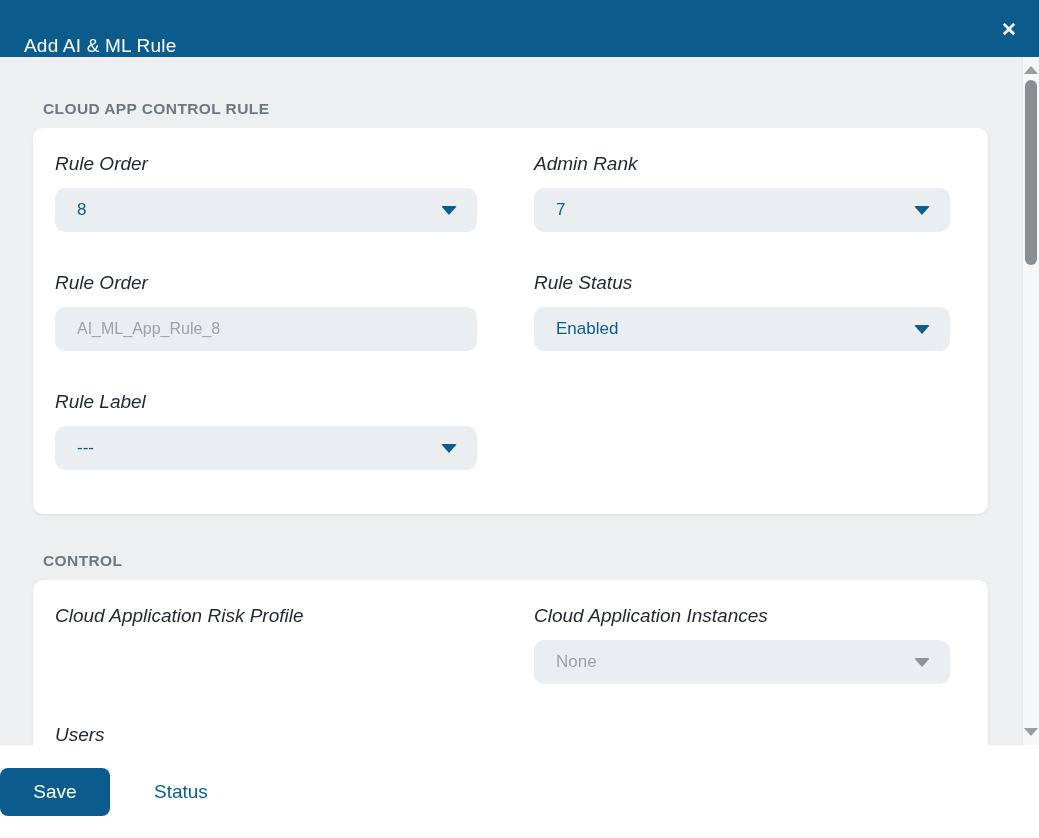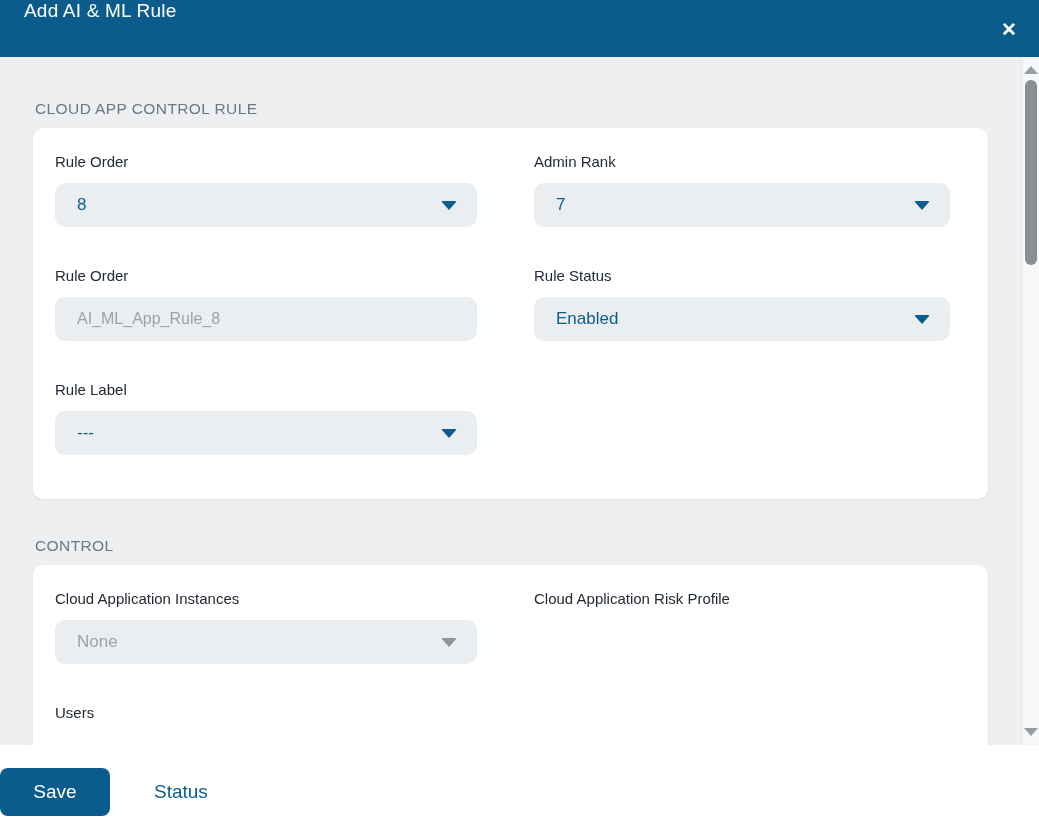--- a/index.html
+++ b/index.html
@@ -1,32 +1,32 @@
 <!DOCTYPE html>
 <html><head>
 <meta charset="utf-8">
 <style>
   * { margin:0; padding:0; box-sizing:border-box; }
   html,body { width:1039px; height:838px; font-family:"Liberation Sans", sans-serif; background:#fff; }
   .modal { width:1039px; height:838px; display:flex; flex-direction:column; overflow:hidden; }
 
   
-  .header { height:57px; flex:0 0 57px; background:#0b5c8c; display:flex; align-items:flex-start; padding:0 24px; position:relative; }
+  .header { height:57px; flex:0 0 57px; background:#0b5c8c; display:flex; align-items:flex-end; padding:0 24px; position:relative; }
   .header-title { color:#ffffff; font-size:19px; letter-spacing:.2px; }
   .close-btn { position:absolute; right:22px; top:50%; transform:translateY(-50%); color:#ffffff; font-size:19px; font-weight:bold; cursor:pointer; line-height:1; }
 
   
   .body { position:relative; height:688px; flex:0 0 688px; background:#edeff1; overflow:hidden; }
   .body-inner { padding:43px 0 0 33px; }
-  .section-title { font-size:15.5px; color:#6e7781; letter-spacing:.4px; font-weight:400; margin-bottom:10px; margin-left:2px; }
+  .section-title { font-size:15.5px; color:#6e7781; letter-spacing:.4px; font-weight:700; margin-bottom:10px; margin-left:10px; }
   .card { width:955px; background:#ffffff; border-radius:10px; box-shadow:0 1px 3px rgba(40,50,60,.08); padding:25px 37px 4px 22px; }
   .card.criteria { height:270px; overflow:hidden; }
   .grid { display:grid; grid-template-columns:422px 416px; column-gap:57px; }
   .field { margin-bottom:40px; }
-  .field-label { font-size:15px; color:#222b35; margin-bottom:13px; }
+  .field-label { font-size:19px; color:#222b35; margin-bottom:13px;font-style:italic; }
   .pill { height:44px; border-radius:10px; background:#ebeef0; display:flex; align-items:center; padding:0 20px 0 22px; }
   .pill .value { flex:1; font-size:17px; color:#0b5d8e; }
   .pill.disabled .value { color:#9aa1a9; }
   .caret { width:0; height:0; border-left:8px solid transparent; border-right:8px solid transparent; border-top:9px solid #0b5d8e; border-radius:2px; }
   .pill.disabled .caret { border-top-color:#8d949b; }
   .pill input { flex:1; border:none; outline:none; background:transparent; font-size:16px; font-family:"Liberation Sans", sans-serif; color:#222b35; }
   .pill input::placeholder { color:#9aa3ab; opacity:1; }
   .section-gap { height:38px; }
 
   
@@ -98,30 +98,30 @@
         </div>
       </div>
 
       <div class="section-gap"></div>
 
       <div class="section-title">CONTROL</div>
 
       <div class="card criteria">
         <div class="grid">
           <div class="field">
+            <div class="field-label">Cloud Application Risk Profile</div>
+
+          </div>
+
+          <div class="field">
             <div class="field-label">Cloud Application Instances</div>
             <div class="pill disabled">
               <span class="value">None</span>
               <span class="caret"></span>
             </div>
-          </div>
-
-          <div class="field">
-            <div class="field-label">Cloud Application Risk Profile</div>
-
           </div>
           <div class="field">
             <div class="field-label">Users</div>
 
           </div>
         </div>
       </div>
 
     </div>
 

